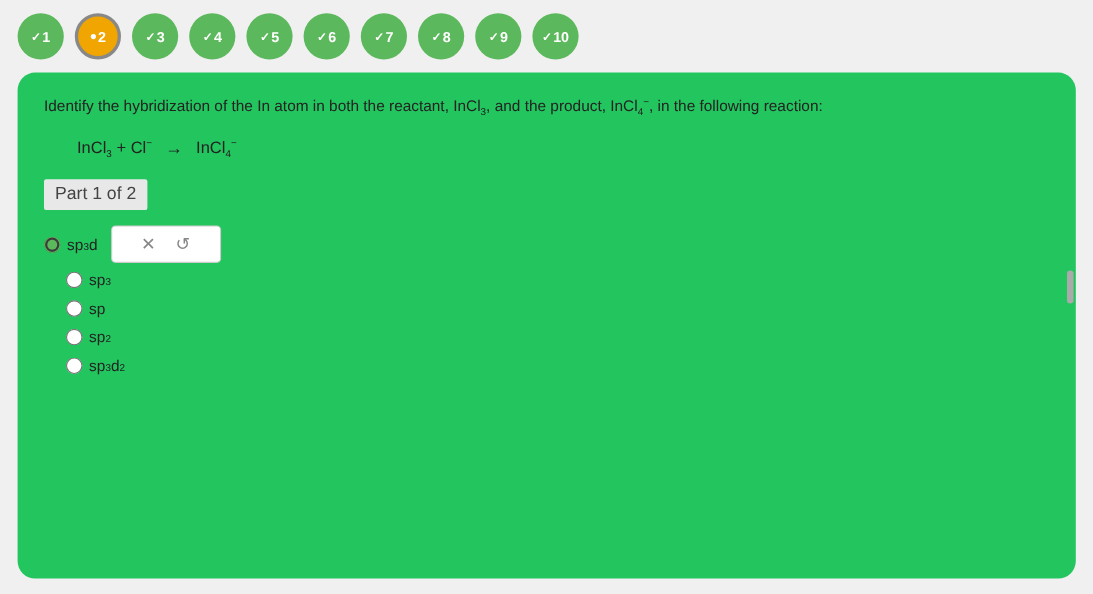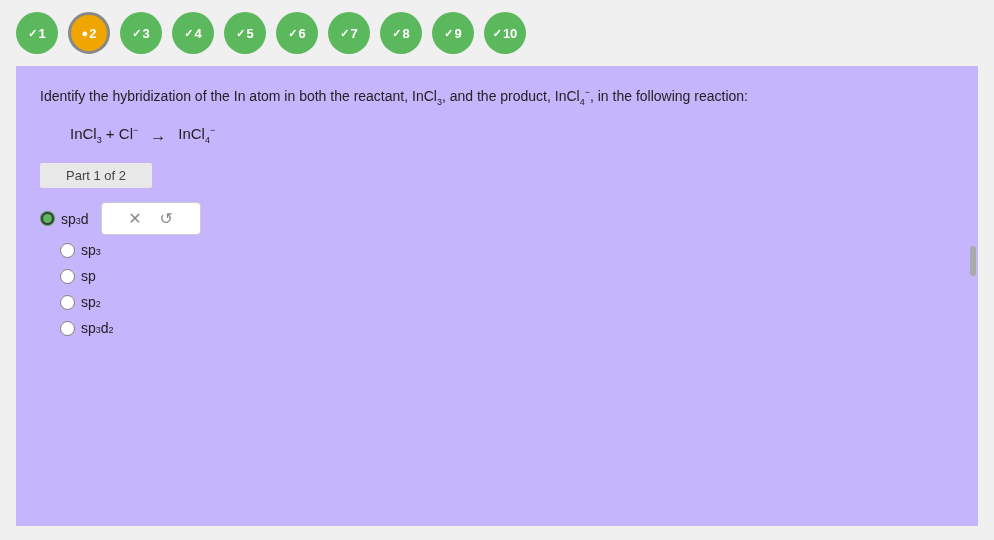--- a/index.html
+++ b/index.html
@@ -39,24 +39,24 @@
     .nav-btn.green { background: #5cb85c; }
     .nav-btn.orange { background: #f0a500; border: 3px solid #888; }
 
     .nav-btn .check {
       font-size: 11px;
       margin-right: 1px;
     }
 
     
     .main-content {
-      background: #c4b5fd;
+      background: #22c55e;
       margin: 0 16px;
       padding: 20px 24px;
-      border-radius: 0;
+      border-radius: 16px;
       min-height: 460px;
     }
 
     .question-text {
       font-size: 14px;
       color: #222;
       margin-bottom: 16px;
       line-height: 1.5;
     }
 
@@ -68,22 +68,22 @@
       gap: 6px;
     }
 
     sup { font-size: 9px; }
     sub { font-size: 9px; }
 
     .arrow { font-size: 16px; margin: 0 6px; }
 
     .part-label {
       background: #e8e8e8;
-      padding: 5px 26px;
-      font-size: 13px;
+      padding: 5px 10px;
+      font-size: 16px;
       color: #444;
       border-radius: 2px;
       margin-bottom: 14px;
       display: inline-block;
     }
 
     .sub-question {
       font-size: 14px;
       color: #222;
       margin-bottom: 16px;

